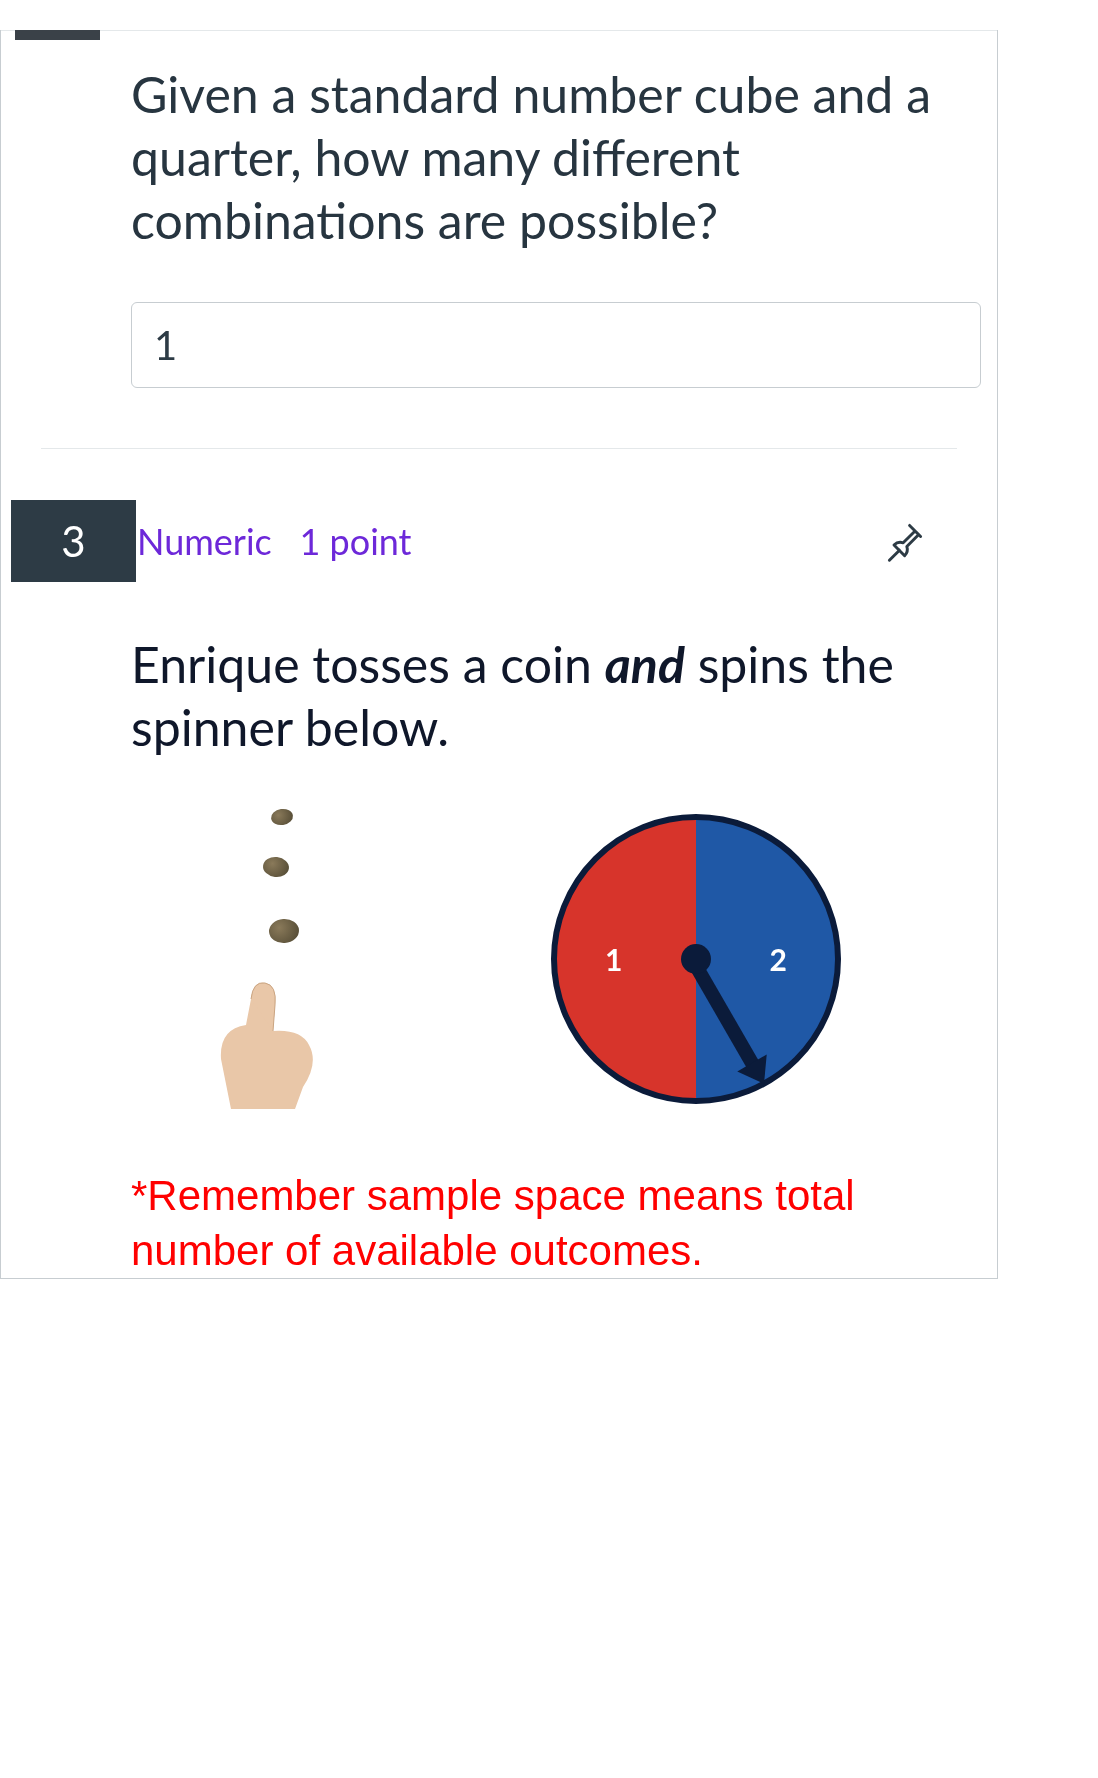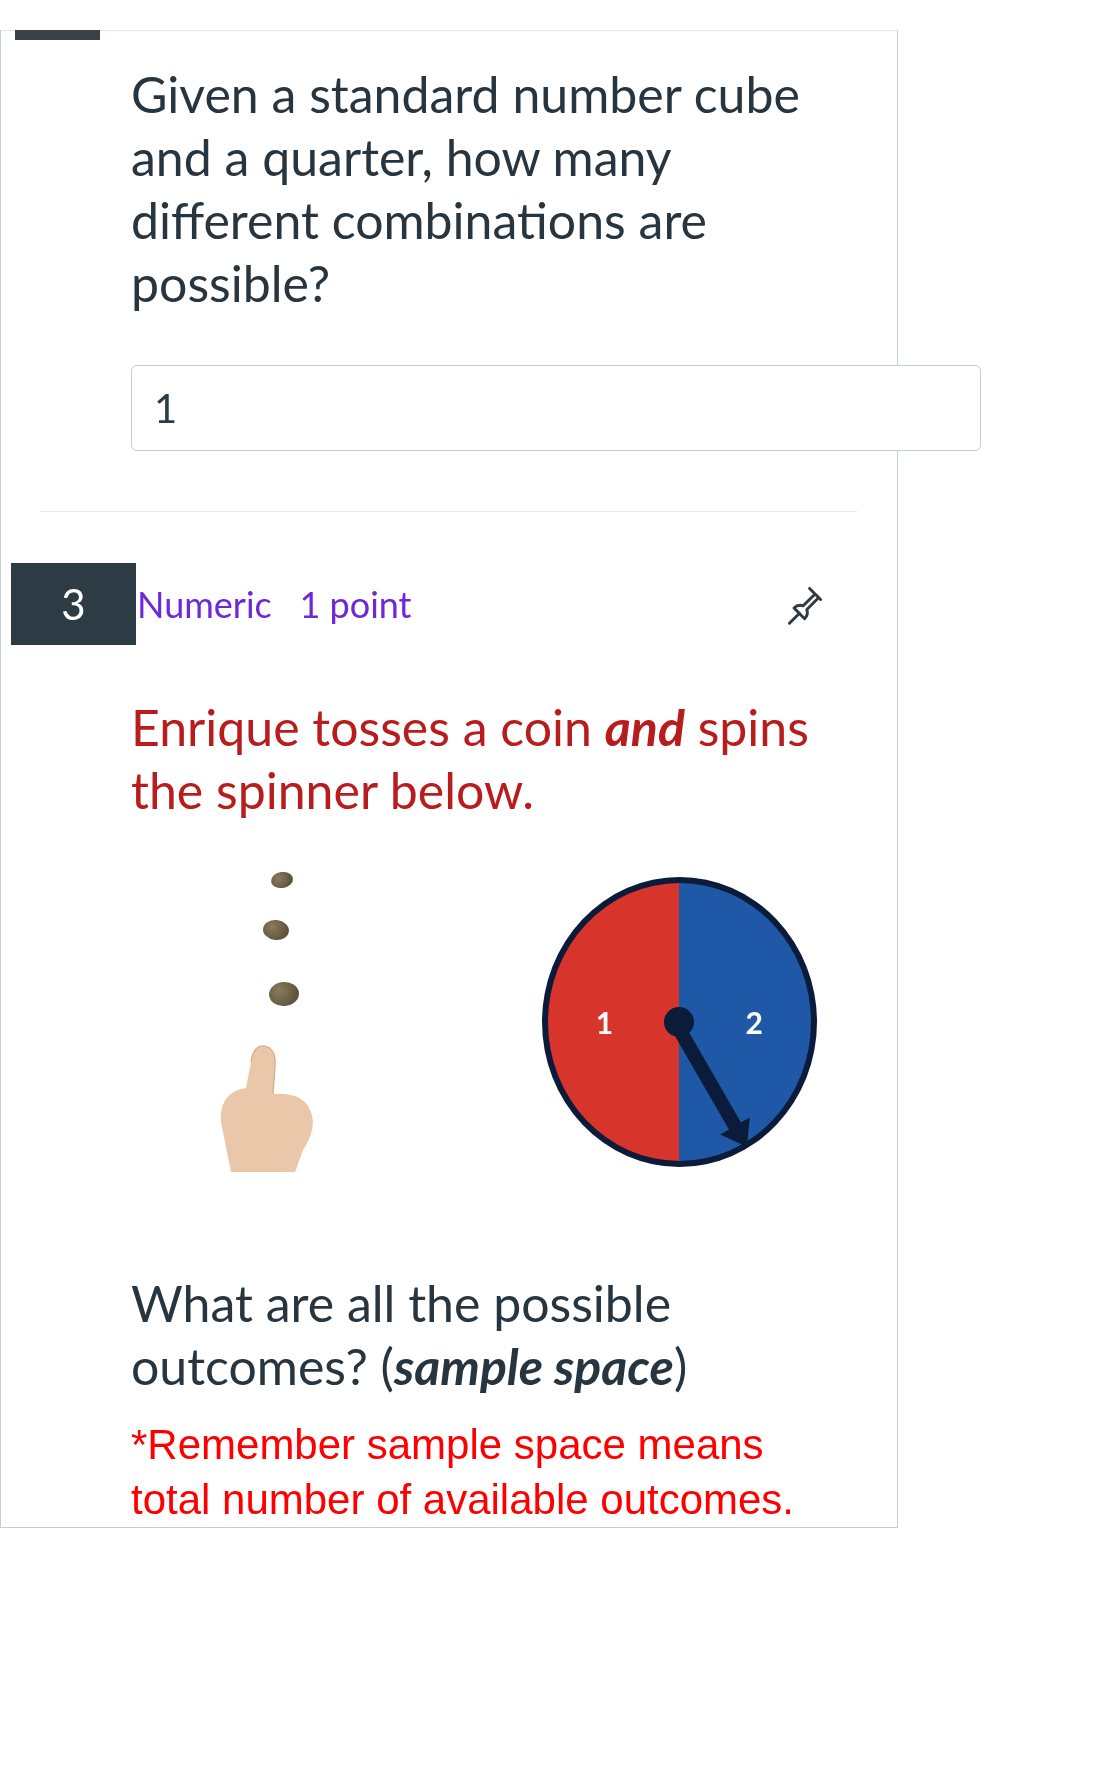--- a/index.html
+++ b/index.html
@@ -4,21 +4,21 @@
 <style>
   * { box-sizing: border-box; }
   html, body {
     margin: 0;
     padding: 0;
     font-family: "Lato", "Helvetica Neue", Arial, sans-serif;
     background: #fff;
     color: #2d3b45;
   }
   .page {
-    width: 898px;
+    width: 998px;
     border: 1px solid #c7cdd1;
     border-top: none;
     position: relative;
     background: #fff;
   }
   .progress-stub {
     position: absolute;
     top: 0;
     left: 14px;
     width: 85px;
@@ -86,21 +86,21 @@
   }
   .pin-wrap svg { display: block; }
 
   .q3-body {
     margin: 70px 0 0 90px;
     padding-right: 40px;
   }
   .q3-line1 {
     font-size: 50px;
     line-height: 1.26;
-    color: #b91c1c;
+    color: #0f172a;
   }
   .q3-line1 .andword { font-style: italic; font-weight: 700; }
 
   .images-row {
     display: flex;
     align-items: center;
     gap: 200px;
     margin: 50px 0 60px 40px;
   }
   
@@ -233,21 +233,18 @@
         <div class="spinner">
           <div class="spinner-disc">
             <div class="spin-label left">1</div>
             <div class="spin-label right">2</div>
             <div class="arrow"></div>
             <div class="hub"></div>
           </div>
         </div>
       </div>
 
-      <div class="q3-line2">
-        <span>What are all the possible outcomes? (</span><span class="sample">sample space</span><span>)</span>
-      </div>
 
       <div class="reminder">*Remember sample space means total number of available outcomes.</div>
     </div>
 
   </div>
 </div>
 
 </body></html>

